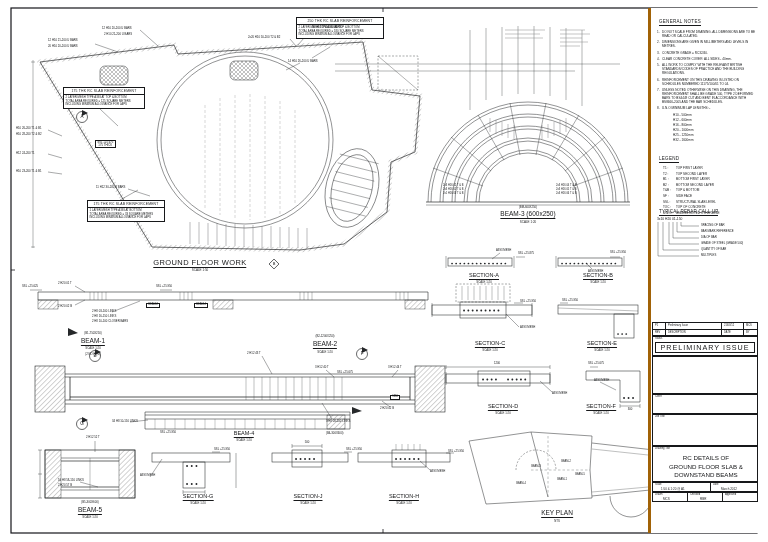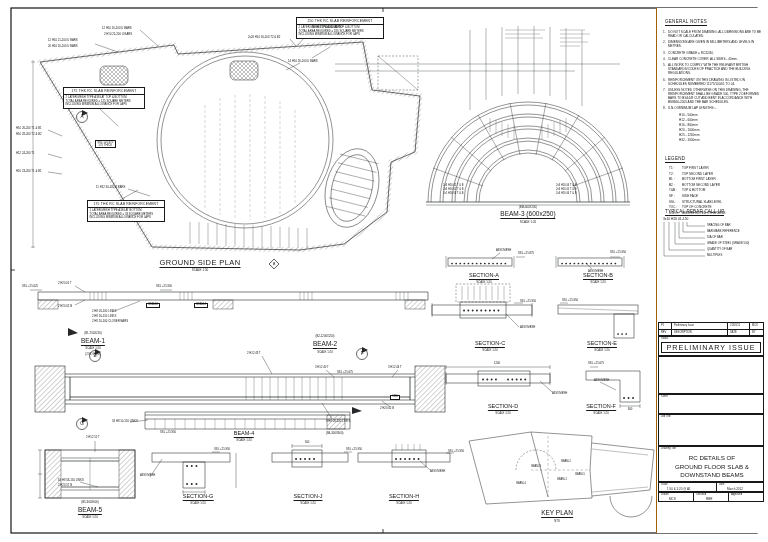--- a/index.html
+++ b/index.html
@@ -10,21 +10,21 @@
   .c{transform:translateX(-50%);}
   .cc{transform:translate(-50%,-50%);}
   .t26{font-size:2.6px;} .t28{font-size:2.8px;} .t30{font-size:3px;}
   .t33{font-size:3.3px;} .t40{font-size:4px;} .t45{font-size:4.5px;} .t55{font-size:5.5px;} .t62{font-size:6.2px;} .t65{font-size:6.5px;}
   .t72{font-size:7.2px;} .t75{font-size:7.5px;} .t80{font-size:8px;}
   .u{border-bottom:0.7px solid #17181a;padding-bottom:0.6px;}
   .bx{border:0.5px solid #17181a;padding:0.4px 1.2px;background:#fff;}
   .notebox{position:absolute;background:#fff;}
   .nb-title{border:0.6px solid #17181a;text-align:center;font-size:3.4px;padding:1px 1px;letter-spacing:.2px;}
   .nb-body{border:0.6px solid #17181a;border-top:none;font-size:2.8px;line-height:1.3;padding:1px 1.5px;}
-  .panel{position:absolute;left:648px;top:8px;width:109px;height:525px;border-left:1px solid #a16207;background:#fff;margin-left:8px;}
+  .panel{position:absolute;left:648px;top:8px;width:109px;height:525px;border-left:3px solid #a16207;background:#fff;}
   .pbox{position:absolute;left:1px;width:106px;border:0.6px solid #17181a;background:#fff;box-sizing:border-box;}
   .note-row{display:flex;margin-bottom:2.2px;}
   .note-row .n{flex:none;width:5px;font-size:3.1px;}
   .note-row .t{font-size:3.1px;line-height:1.32;}
   .lap{font-size:3.1px;margin:0 0 1.1px 16px;}
   .lg-row{display:flex;margin-bottom:1.6px;}
   .lg-row .k{flex:none;width:13px;font-size:3.1px;}
   .lg-row .v{font-size:3.1px;}
   .cell{position:absolute;box-sizing:border-box;border-right:0.5px solid #17181a;}
 </style>
@@ -229,21 +229,21 @@
 </div>
 <div class="notebox" style="left:87px;top:200px;width:78px;">
   <div class="nb-title">175 THK RC SLAB REINFORCEMENT</div>
   <div class="nb-body">
     <div>1 LAYER MESH TYPE A393 AT BOTTOM</div>
     <div>TOTAL AREA REQUIRED = 33 SQUARE METERS</div>
     <div>INCLUDING MINIMUM ALLOWANCE FOR LAPS</div>
   </div>
 </div>
 
-<span class="lbl t75 c u" style="left:200px;top:259px;letter-spacing:.4px;">GROUND SIDE PLAN</span>
+<span class="lbl t75 c u" style="left:200px;top:259px;letter-spacing:.4px;">GROUND FLOOR WORK</span>
 <span class="lbl t30 c" style="left:200px;top:269px;">SCALE 1:50</span>
 <span class="lbl bx" style="left:95px;top:140px;font-size:2.8px;text-align:center;">
   <span style="display:block;">SSL +25.675</span>
   <span style="display:block;">175 THICK</span>
 </span>
 
 <span class="lbl t28" style="left:102px;top:27px;">12 H10 20-200 U BARS</span>
 <span class="lbl t28" style="left:104px;top:32.5px;">2 H10 21-200 U BARS</span>
 <span class="lbl t28" style="left:48px;top:39px;">12 H10 21-200 U BARS</span>
 <span class="lbl t28" style="left:48px;top:44.5px;">20 H10 20-200 U BARS</span>

